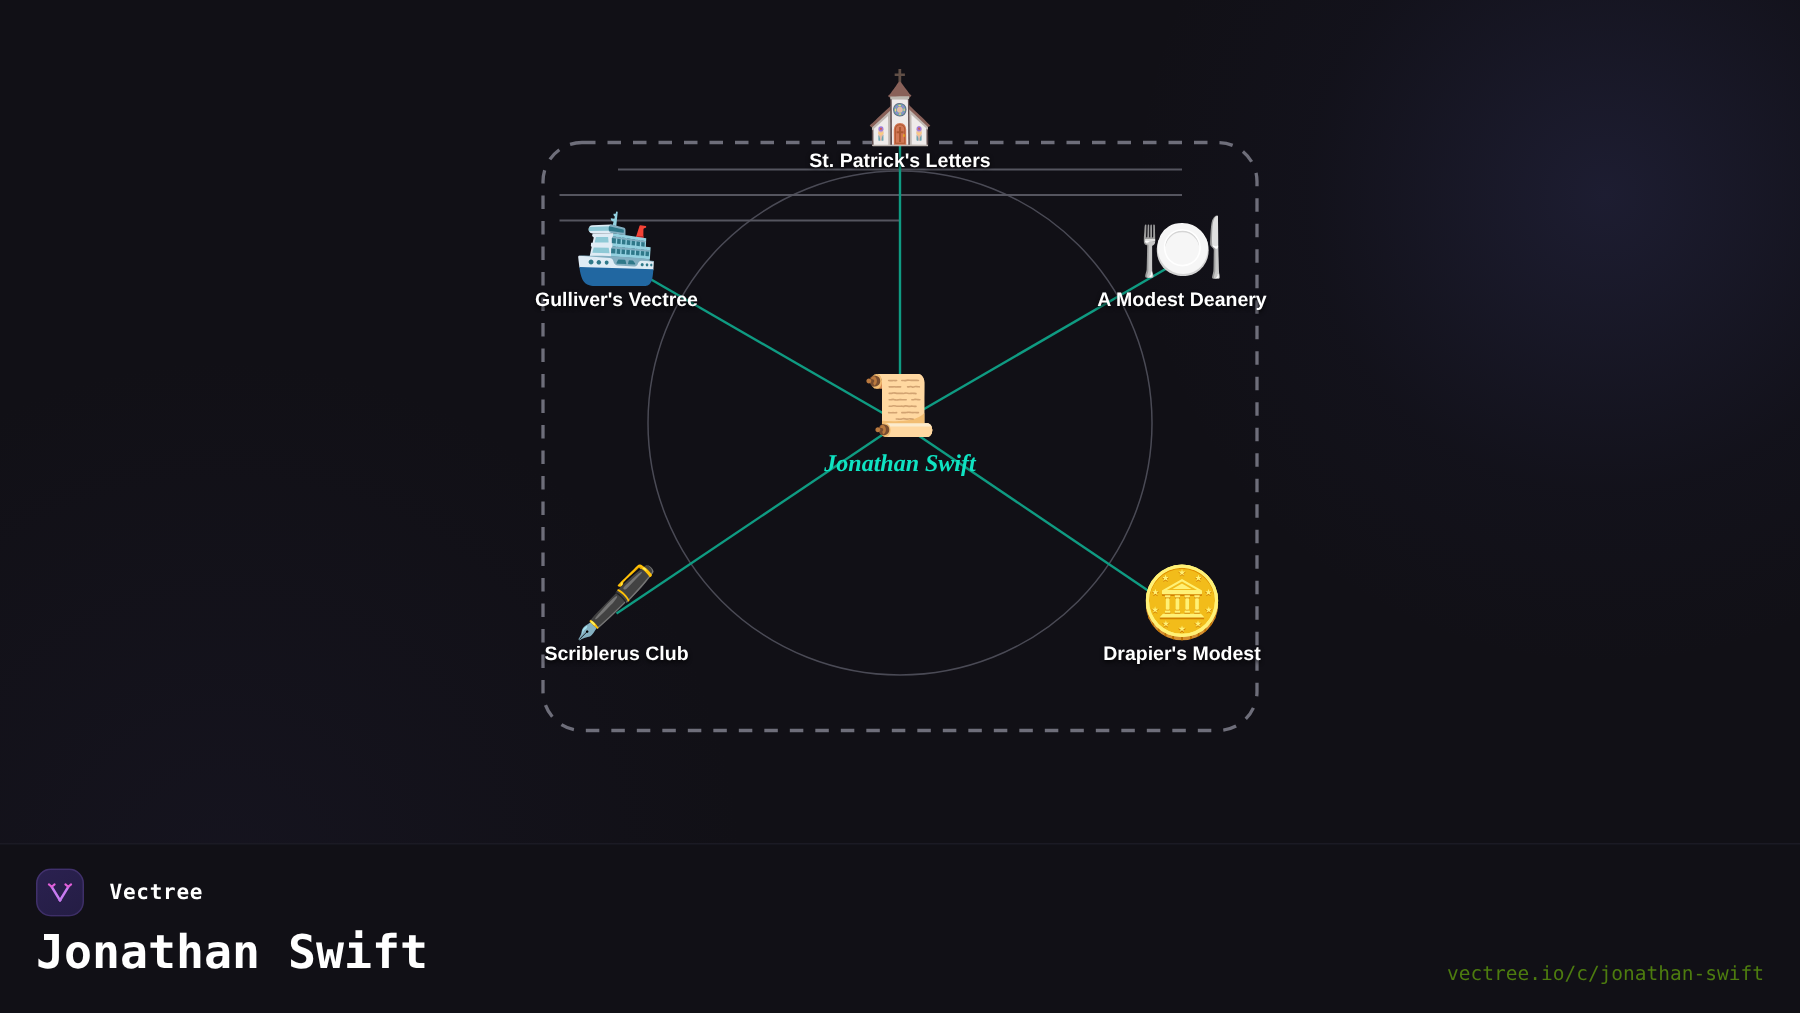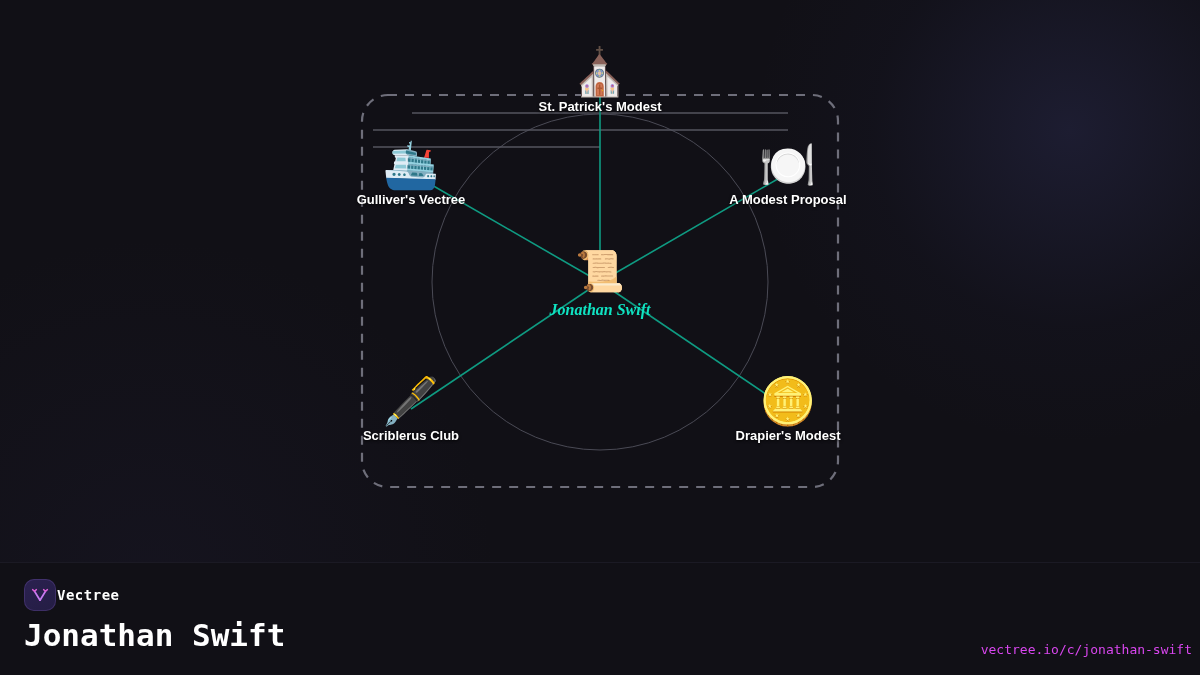--- a/index.html
+++ b/index.html
@@ -71,21 +71,21 @@
   #footer {
     position:absolute;
     left:0; bottom:0;
     width:1200px; height:113px;
     border-top:1px solid #1b1a24;
     background:#111016;
   }
   #brand-row {
     position:absolute;
     left:24px; top:16px;
-    display:flex; align-items:center; gap:1px;
+    display:flex; align-items:center; gap:17px;
   }
   #brand-logo {
     width:32px; height:32px;
     border-radius:10px;
     background:linear-gradient(150deg,#2b2150 0%,#241d44 100%);
     display:flex; align-items:center; justify-content:center;
     box-shadow:inset 0 0 0 1px rgba(150,110,220,0.22);
   }
   #brand-name {
     font-family:"DejaVu Sans Mono", monospace;
@@ -99,24 +99,24 @@
     left:24px; top:54px;
     font-family:"DejaVu Sans Mono", monospace;
     font-size:31px;
     font-weight:bold;
     color:#ffffff;
     letter-spacing:0px;
     white-space:nowrap;
   }
   #footer-url {
     position:absolute;
-    right:8px; bottom:18px;
+    right:24px; bottom:18px;
     font-family:"DejaVu Sans Mono", monospace;
     font-size:13px;
-    color:#d946ef;
+    color:#4d7c0f;
     white-space:nowrap;
   }
 </style>
 </head>
 <body>
 
 <div class="glow-tr"></div>
 <div class="glow-bl"></div>
 
 <div id="graph-stage">
@@ -137,31 +137,31 @@
         <line x1="600" y1="282" x2="600" y2="80" stroke="#0f9b82" stroke-width="1.6"></line>
         <line x1="600" y1="282" x2="411" y2="173" stroke="#0f9b82" stroke-width="1.6"></line>
         <line x1="600" y1="282" x2="788" y2="173" stroke="#0f9b82" stroke-width="1.6"></line>
         <line x1="600" y1="282" x2="411" y2="409" stroke="#0f9b82" stroke-width="1.6"></line>
         <line x1="600" y1="282" x2="788" y2="409" stroke="#0f9b82" stroke-width="1.6"></line>
       </g>
   </svg>
 
   <div class="node" id="node-n0" style="left: 600px; top: 80px;">
     <span class="node-emoji">⛪</span>
-    <span class="node-label">St. Patrick's Modest</span>
+    <span class="node-label">St. Patrick's Letters</span>
   </div>
 
   <div class="node" id="node-n1" style="left: 411px; top: 173px;">
     <span class="node-emoji">🛳️</span>
     <span class="node-label">Gulliver's Vectree</span>
   </div>
 
   <div class="node" id="node-n2" style="left: 788px; top: 173px;">
     <span class="node-emoji">🍽️</span>
-    <span class="node-label">A Modest Proposal</span>
+    <span class="node-label">A Modest Deanery</span>
   </div>
 
   <div class="node" id="node-n3" style="left: 411px; top: 409px;">
     <span class="node-emoji">🖋️</span>
     <span class="node-label">Scriblerus Club</span>
   </div>
 
   <div class="node" id="node-n4" style="left: 788px; top: 409px;">
     <span class="node-emoji">🪙</span>
     <span class="node-label">Drapier's Modest</span>

